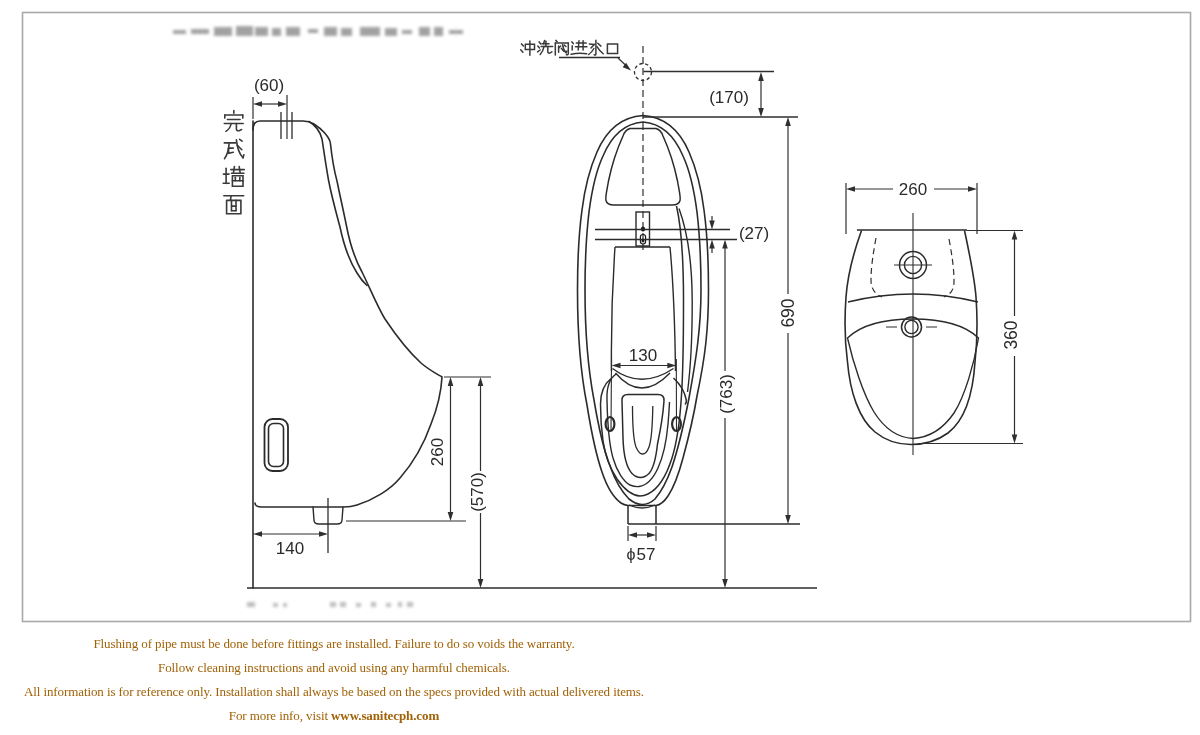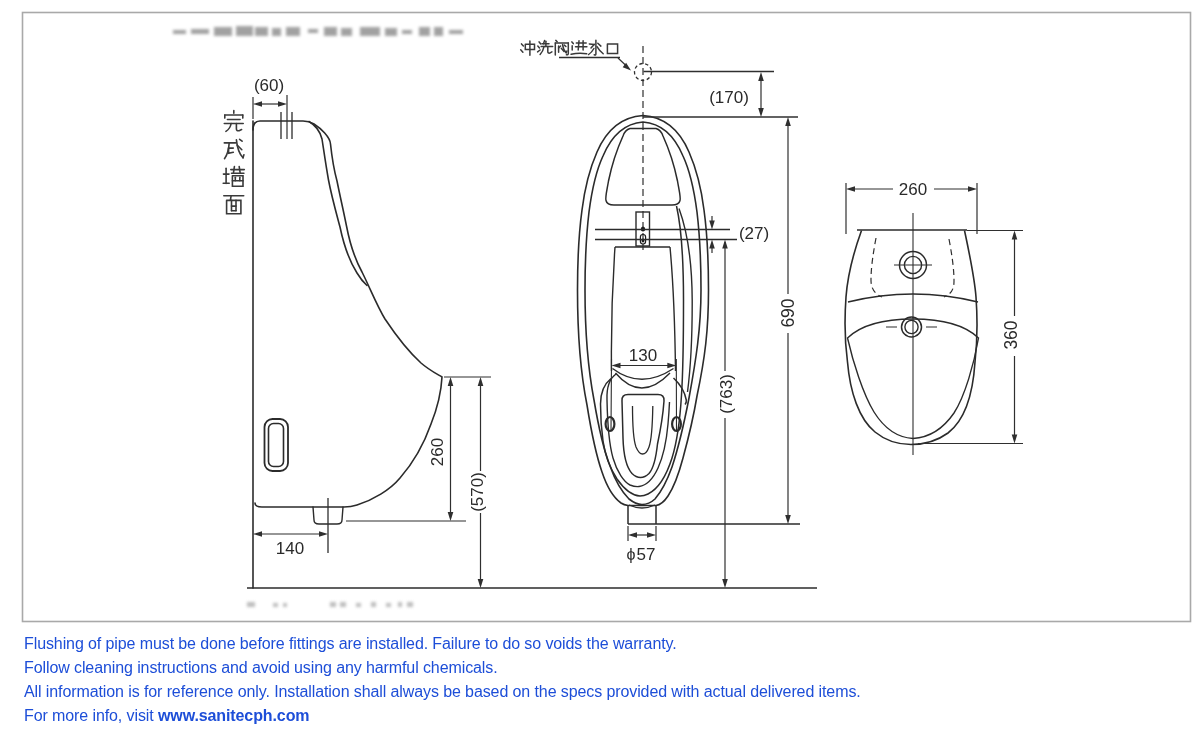--- a/index.html
+++ b/index.html
@@ -1,20 +1,20 @@
 <!DOCTYPE html>
 <html><head>
 <meta charset="utf-8">
 <style>
   html,body{margin:0;padding:0;background:#ffffff;width:1200px;height:735px;overflow:hidden;
     font-family:"Liberation Sans", sans-serif;}
-  .wrap{position:relative;width:1200px;height:709px;}
+  .wrap{position:relative;width:1200px;height:709px;text-align:center;}
   svg{position:absolute;left:0;top:0;}
-  .foot{position:absolute;left:24px;top:632px;font-size:16px;line-height:24px;letter-spacing:-0.1px;color:#1d4ed8;
-    font-family:Liberation Sans, sans-serif;}
+  .foot{position:absolute;left:24px;top:632px;font-size:13px;line-height:24px;letter-spacing:-0.1px;color:#a16207;
+    font-family:Liberation Serif, serif;}
 </style>
 </head>
 <body>
 <div class="wrap">
 <svg width="1200" height="735" viewBox="0 0 1200 735">
 
   <rect x="22.5" y="12.5" width="1168" height="609" fill="#ffffff" stroke="#a9a9a9" stroke-width="1.6"></rect>
 
   <g fill="#8a8a8a" filter="blur(1.6px)" opacity="0.8">
     <rect x="173" y="30" width="13" height="4"></rect>

